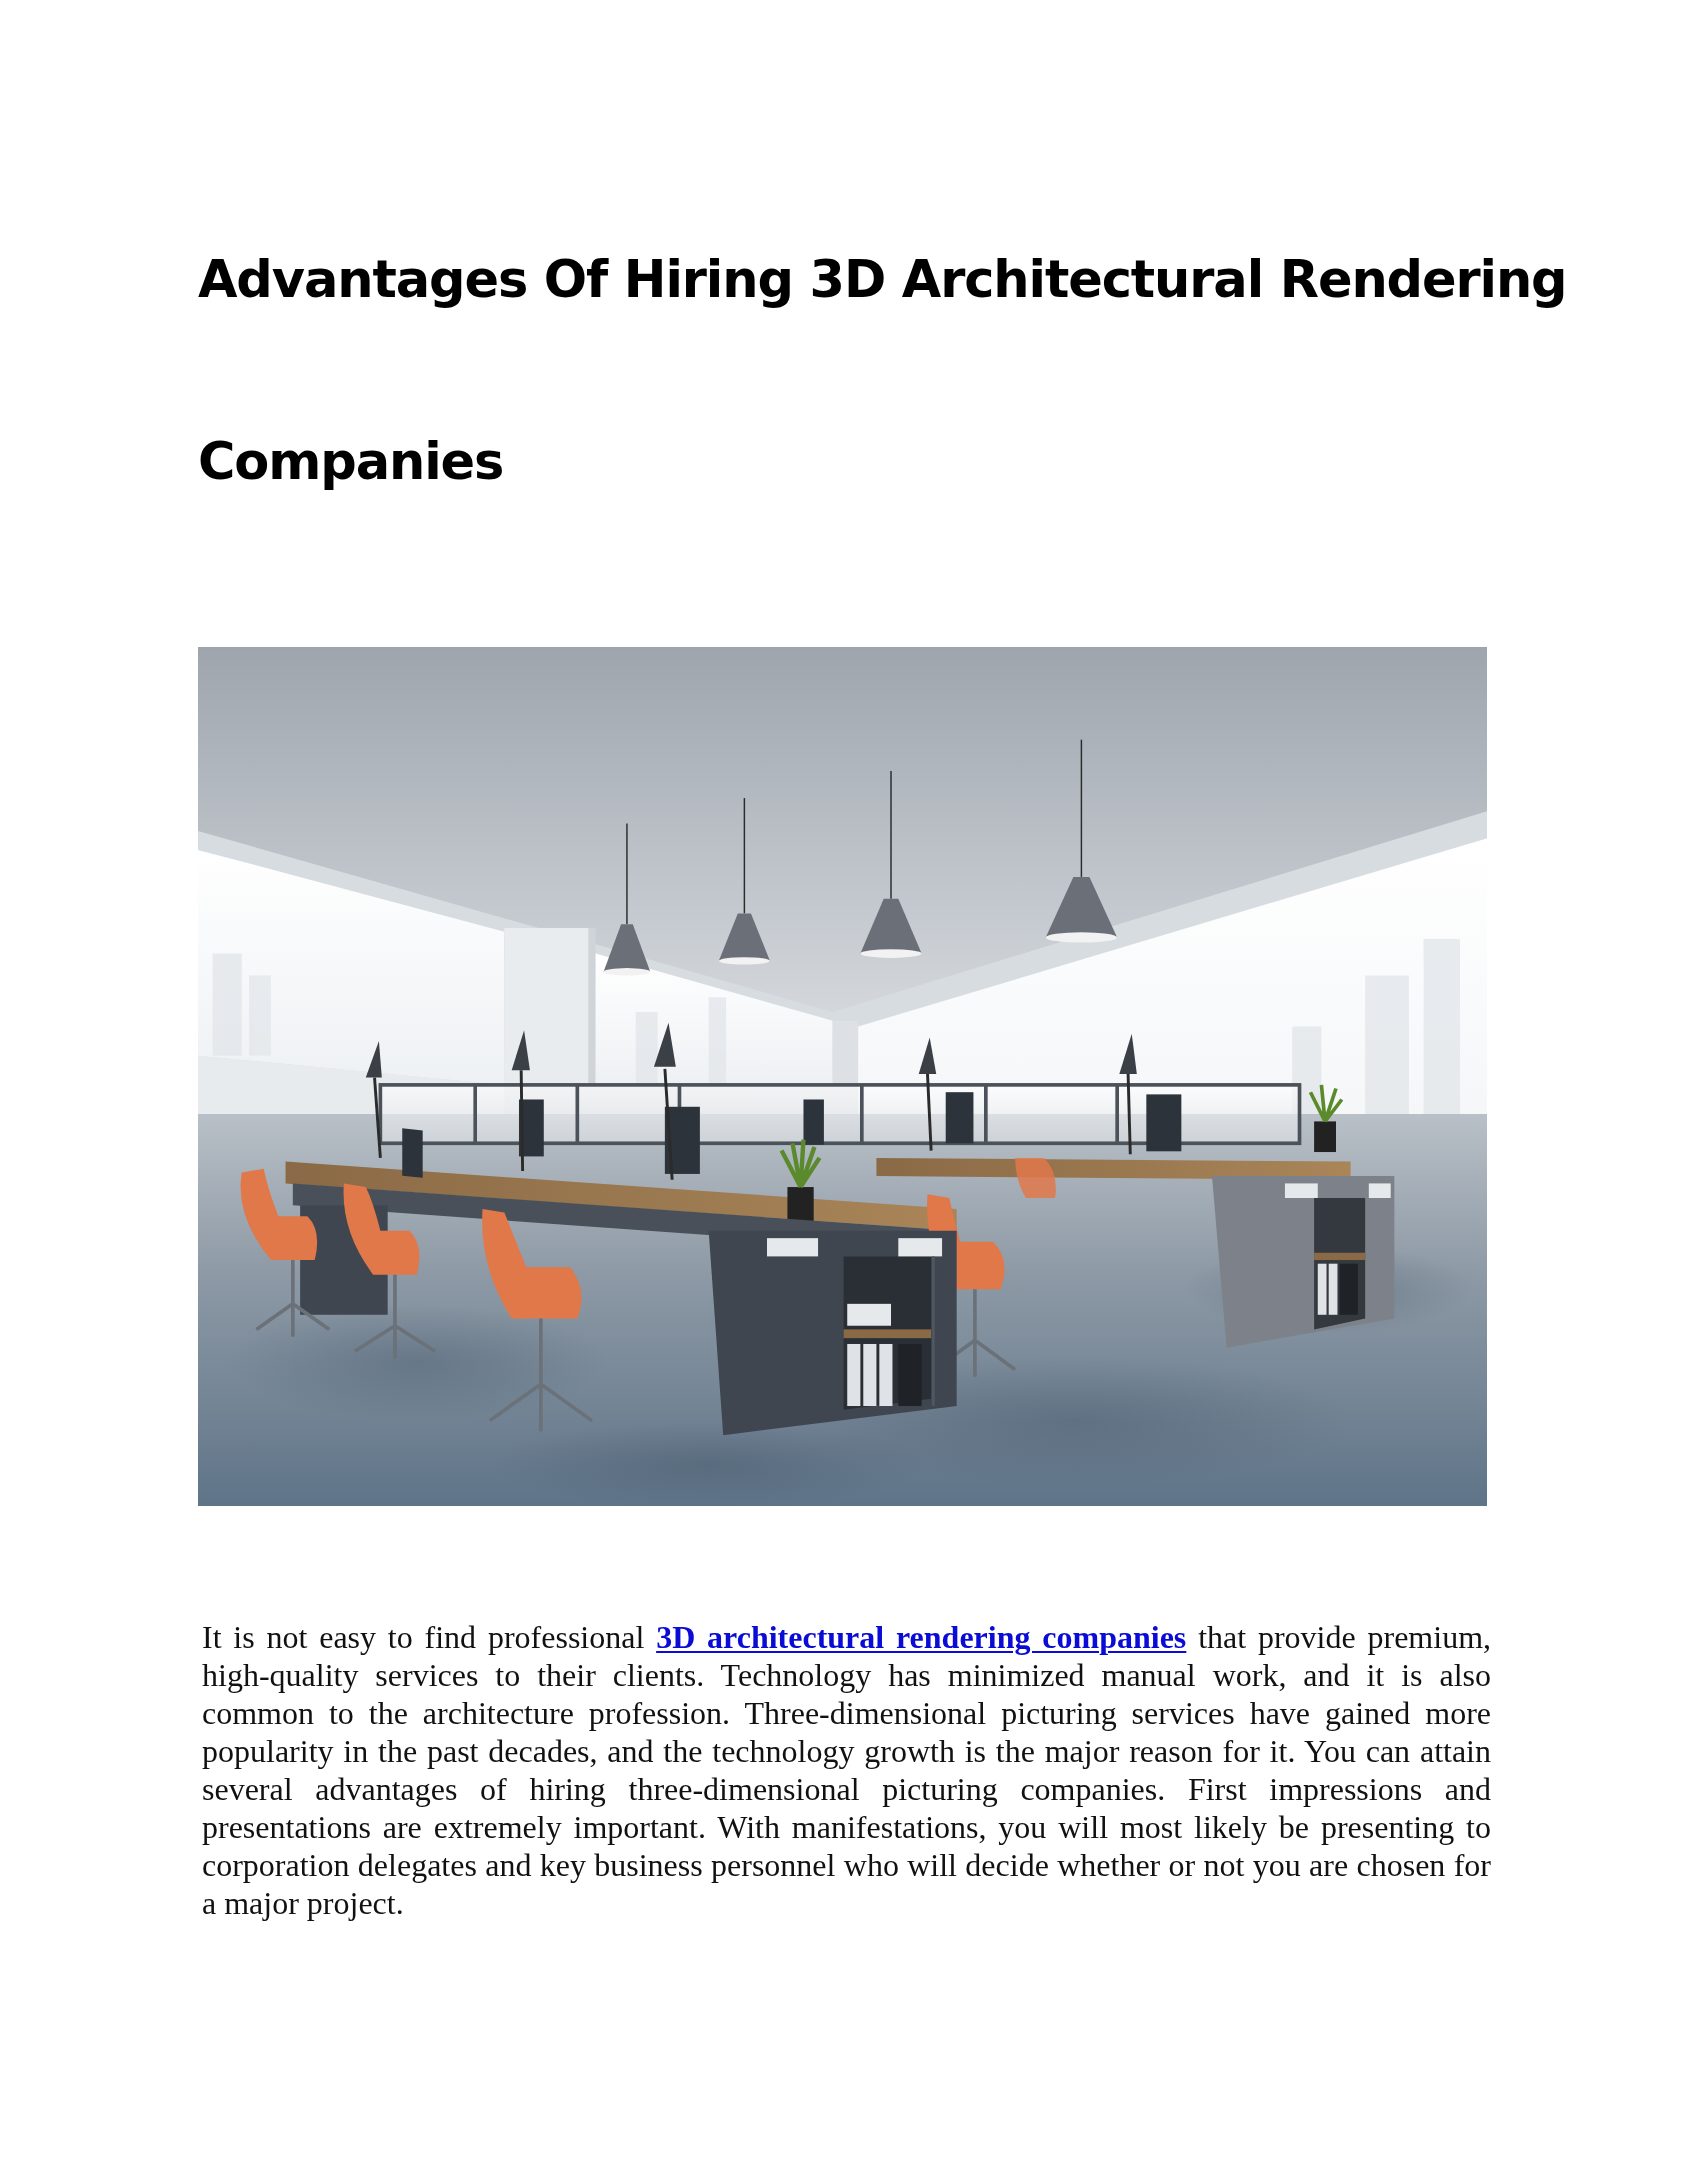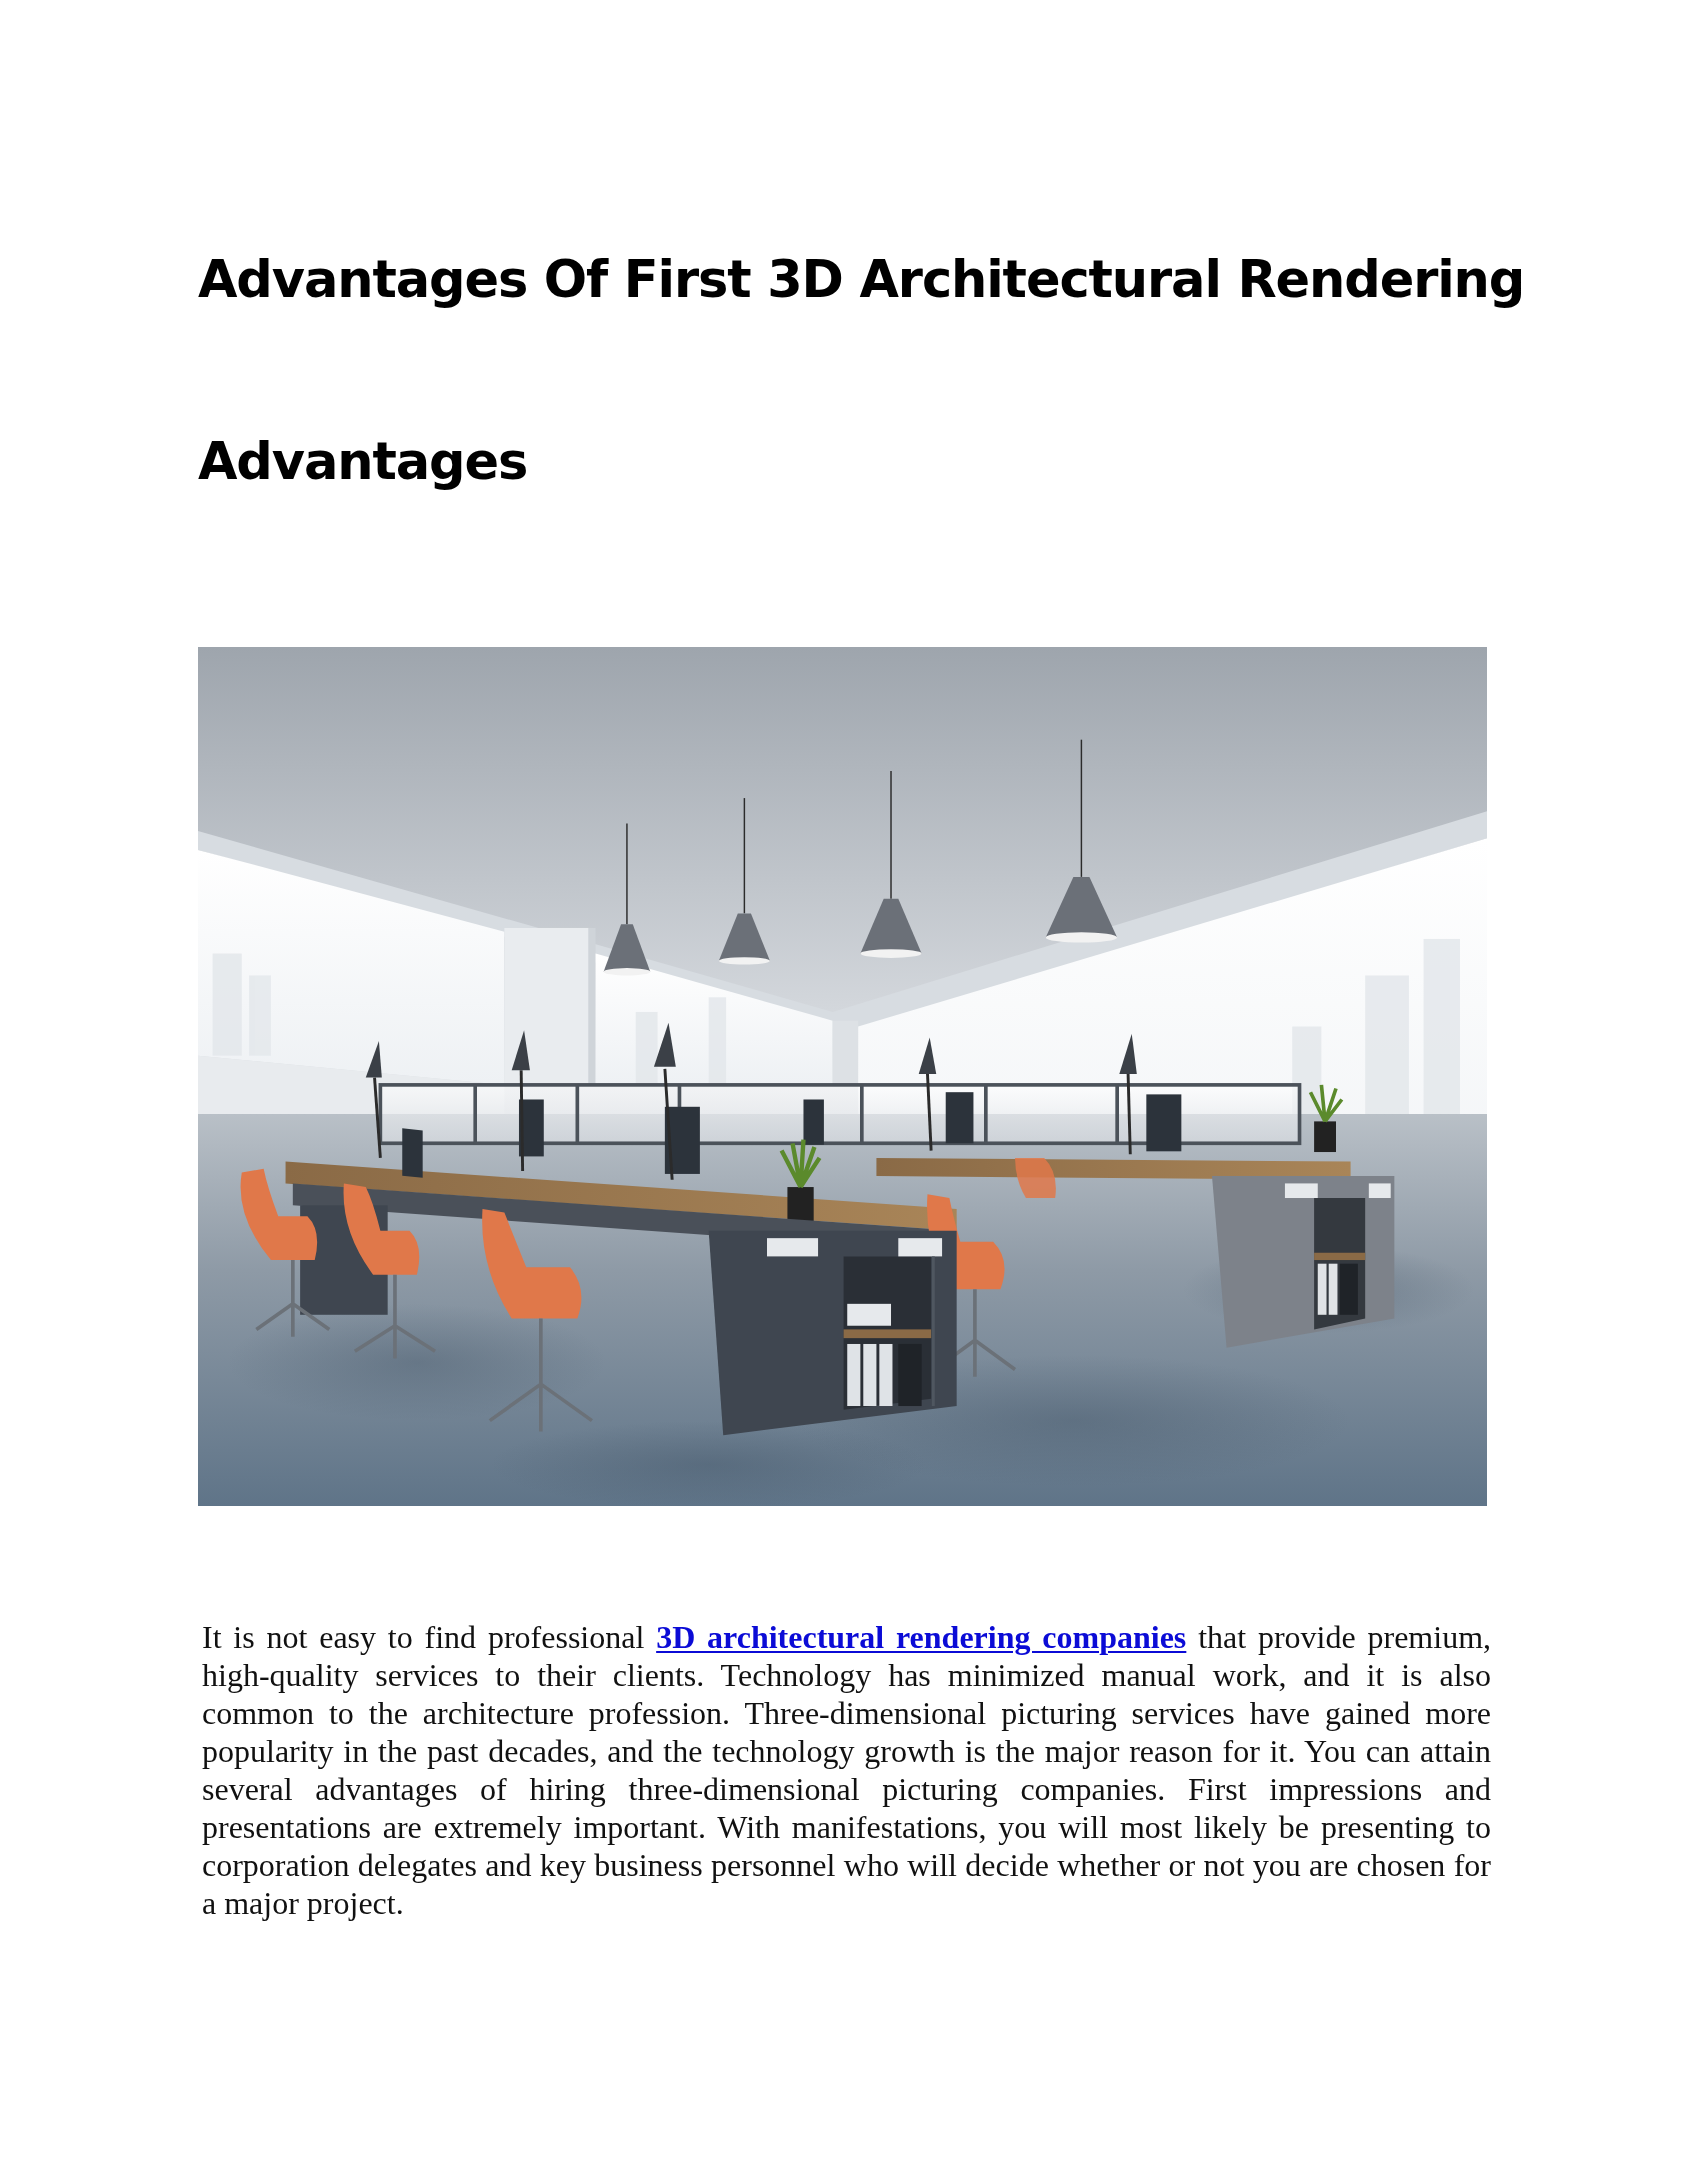--- a/index.html
+++ b/index.html
@@ -65,22 +65,22 @@
     text-decoration: underline;
     text-decoration-thickness: 2.2px;
     text-underline-offset: 2.9px;
   }
 </style>
 </head>
 <body>
 
 <div class="page">
 
-  <h1 class="title-line l1">Advantages Of First 3D Architectural Rendering</h1>
-  <h1 class="title-line l2">Advantages</h1>
+  <h1 class="title-line l1">Advantages Of Hiring 3D Architectural Rendering</h1>
+  <h1 class="title-line l2">Companies</h1>
 
   <div class="hero" title="Modern open-plan office interior with long workstation desks, glass partitions, desk lamps, laptops, orange chairs, pendant lamps, dark storage cabinets, large windows and polished concrete floor">
     <svg viewBox="0 0 1767 1177" preserveAspectRatio="none" xmlns="http://www.w3.org/2000/svg">
       <defs>
         <linearGradient id="ceil" x1="0" y1="0" x2="0" y2="1">
           <stop offset="0" stop-color="#9ea5ad"></stop>
           <stop offset="0.55" stop-color="#e3e6ea"></stop>
           <stop offset="1" stop-color="#f5f7f9"></stop>
         </linearGradient>
         <linearGradient id="win" x1="0" y1="0" x2="0" y2="1">

